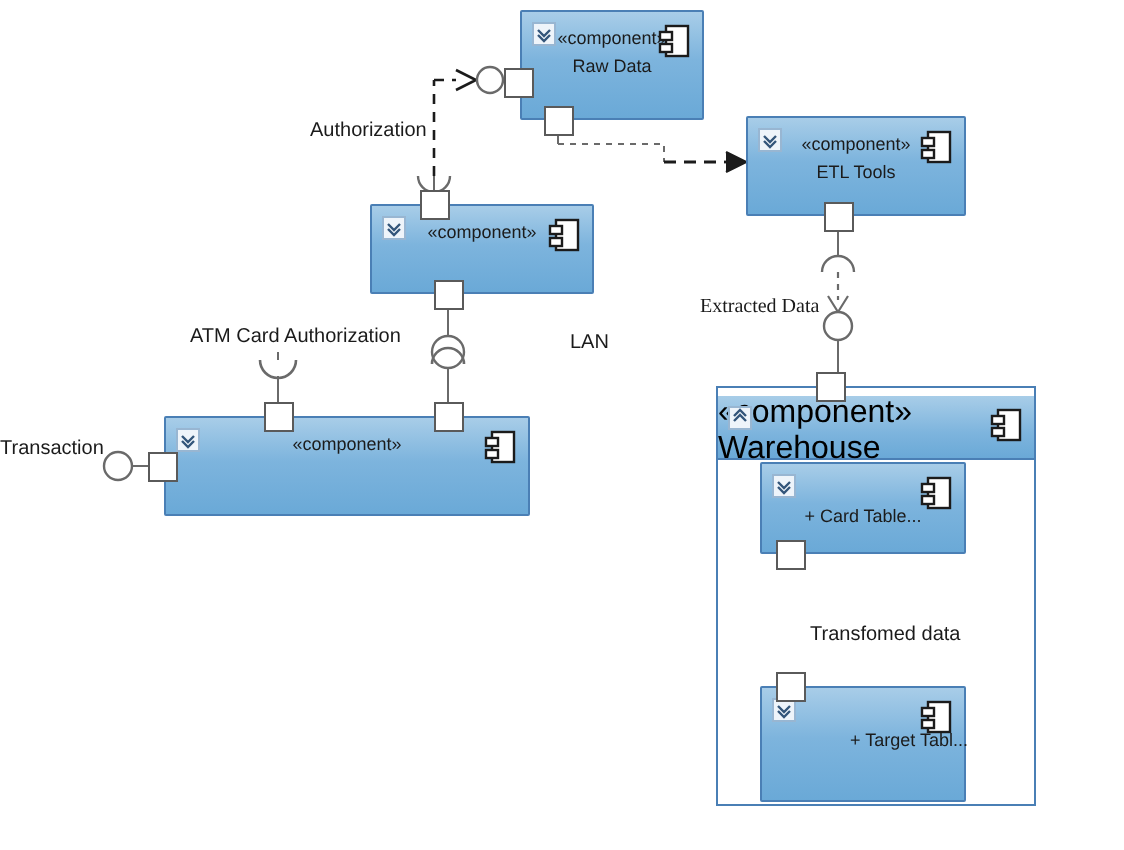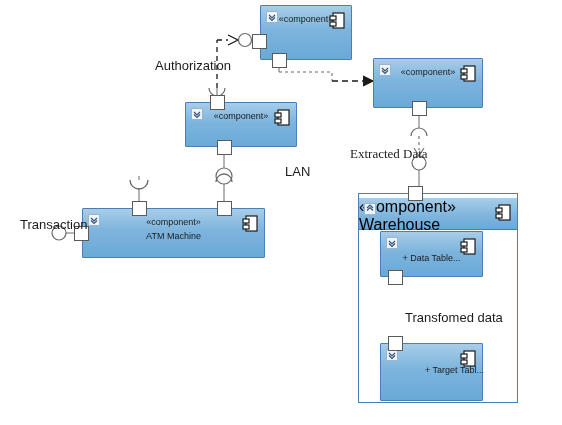--- a/index.html
+++ b/index.html
@@ -93,21 +93,21 @@
     width: 15px;
     height: 15px;
     background: #ffffff;
     border: 1px solid #5a5a5a;
     box-sizing: border-box;
   }
 
   
   .label {
     position: absolute;
-    font-size: 13px;
+    font-size: 10px;
     color: #1b1b1b;
     white-space: nowrap;
     line-height: 11px;
     text-align: center;
   }
 </style>
 </head>
 <body>
 
 <div id="canvas">
@@ -195,37 +195,39 @@
       </svg>
     </div>
     <div class="cmp-glyph">
       <svg width="16" height="17" viewBox="0 0 16 17">
         <rect x="4" y="1" width="11" height="15" fill="#ffffff" stroke="#1b1b1b" stroke-width="1.2"></rect>
         <rect x="1" y="4" width="6" height="4" fill="#ffffff" stroke="#1b1b1b" stroke-width="1.2"></rect>
         <rect x="1" y="10" width="6" height="4" fill="#ffffff" stroke="#1b1b1b" stroke-width="1.2"></rect>
       </svg>
     </div>
     <div class="cmp-stereotype">«component»</div>
+    <div class="cmp-name">Raw Data</div>
   </div>
 
   <div class="component" style="left:373px; top:58px; width:110px; height:50px;">
     <div class="chevron-btn">
       <svg width="10" height="10" viewBox="0 0 10 10">
         <path d="M2 3 L5 6 L8 3" fill="none" stroke="#33557a" stroke-width="1.2"></path>
         <path d="M2 5.5 L5 8.5 L8 5.5" fill="none" stroke="#33557a" stroke-width="1.2"></path>
       </svg>
     </div>
     <div class="cmp-glyph">
       <svg width="16" height="17" viewBox="0 0 16 17">
         <rect x="4" y="1" width="11" height="15" fill="#ffffff" stroke="#1b1b1b" stroke-width="1.2"></rect>
         <rect x="1" y="4" width="6" height="4" fill="#ffffff" stroke="#1b1b1b" stroke-width="1.2"></rect>
         <rect x="1" y="10" width="6" height="4" fill="#ffffff" stroke="#1b1b1b" stroke-width="1.2"></rect>
       </svg>
     </div>
     <div class="cmp-stereotype">«component»</div>
+    <div class="cmp-name">ETL Tools</div>
   </div>
 
   <div class="component" style="left:185px; top:102px; width:112px; height:45px;">
     <div class="chevron-btn">
       <svg width="10" height="10" viewBox="0 0 10 10">
         <path d="M2 3 L5 6 L8 3" fill="none" stroke="#33557a" stroke-width="1.2"></path>
         <path d="M2 5.5 L5 8.5 L8 5.5" fill="none" stroke="#33557a" stroke-width="1.2"></path>
       </svg>
     </div>
     <div class="cmp-glyph">
@@ -246,21 +248,20 @@
       </svg>
     </div>
     <div class="cmp-glyph">
       <svg width="16" height="17" viewBox="0 0 16 17">
         <rect x="4" y="1" width="11" height="15" fill="#ffffff" stroke="#1b1b1b" stroke-width="1.2"></rect>
         <rect x="1" y="4" width="6" height="4" fill="#ffffff" stroke="#1b1b1b" stroke-width="1.2"></rect>
         <rect x="1" y="10" width="6" height="4" fill="#ffffff" stroke="#1b1b1b" stroke-width="1.2"></rect>
       </svg>
     </div>
     <div class="cmp-stereotype">«component»</div>
-    <div class="cmp-name">ATM Machine</div>
   </div>
 
   <div class="composite" style="left:358px; top:193px; width:160px; height:210px;">
     <div class="comp-header">
       <div class="chevron-btn">
         <svg width="10" height="10" viewBox="0 0 10 10">
           <path d="M2 6.5 L5 3.5 L8 6.5" fill="none" stroke="#33557a" stroke-width="1.2"></path>
           <path d="M2 4 L5 1 L8 4" fill="none" stroke="#33557a" stroke-width="1.2"></path>
         </svg>
       </div>
@@ -283,21 +284,21 @@
         <path d="M2 5.5 L5 8.5 L8 5.5" fill="none" stroke="#33557a" stroke-width="1.2"></path>
       </svg>
     </div>
     <div class="cmp-glyph">
       <svg width="16" height="17" viewBox="0 0 16 17">
         <rect x="4" y="1" width="11" height="15" fill="#ffffff" stroke="#1b1b1b" stroke-width="1.2"></rect>
         <rect x="1" y="4" width="6" height="4" fill="#ffffff" stroke="#1b1b1b" stroke-width="1.2"></rect>
         <rect x="1" y="10" width="6" height="4" fill="#ffffff" stroke="#1b1b1b" stroke-width="1.2"></rect>
       </svg>
     </div>
-    <div class="cmp-label-single">+ Data Table...</div>
+    <div class="cmp-label-single">+ Card Table...</div>
   </div>
 
   <div class="component" style="left:380px; top:343px; width:103px; height:58px;padding-left:44px;">
     <div class="chevron-btn">
       <svg width="10" height="10" viewBox="0 0 10 10">
         <path d="M2 3 L5 6 L8 3" fill="none" stroke="#33557a" stroke-width="1.2"></path>
         <path d="M2 5.5 L5 8.5 L8 5.5" fill="none" stroke="#33557a" stroke-width="1.2"></path>
       </svg>
     </div>
     <div class="cmp-glyph">
@@ -316,18 +317,19 @@
   <div class="port" style="left:210px; top:95px;"></div>
   <div class="port" style="left:217px; top:140px;"></div>
   <div class="port" style="left:132px; top:201px;"></div>
   <div class="port" style="left:217px; top:201px;"></div>
   <div class="port" style="left:74px;  top:226px;"></div>
   <div class="port" style="left:408px; top:186px;"></div>
   <div class="port" style="left:388px; top:270px;"></div>
   <div class="port" style="left:388px; top:336px;"></div>
 
   <div class="label" style="left:155px; top:60px;">Authorization</div>
+  <div class="label" style="left:95px;  top:163px;">ATM Card Authorization</div>
   <div class="label" style="left:240px; top:166px;padding-left:45px;">LAN</div>
-  <div class="label" style="left:20px;   top:219px;">Transaction</div>
+  <div class="label" style="left:0;   top:219px;">Transaction</div>
   <div class="label" style="left:350px; top:148px;font-family:Liberation Serif, serif;">Extracted Data</div>
   <div class="label" style="left:405px; top:312px;">Transfomed data</div>
 
 </div>
 
 </body></html>

